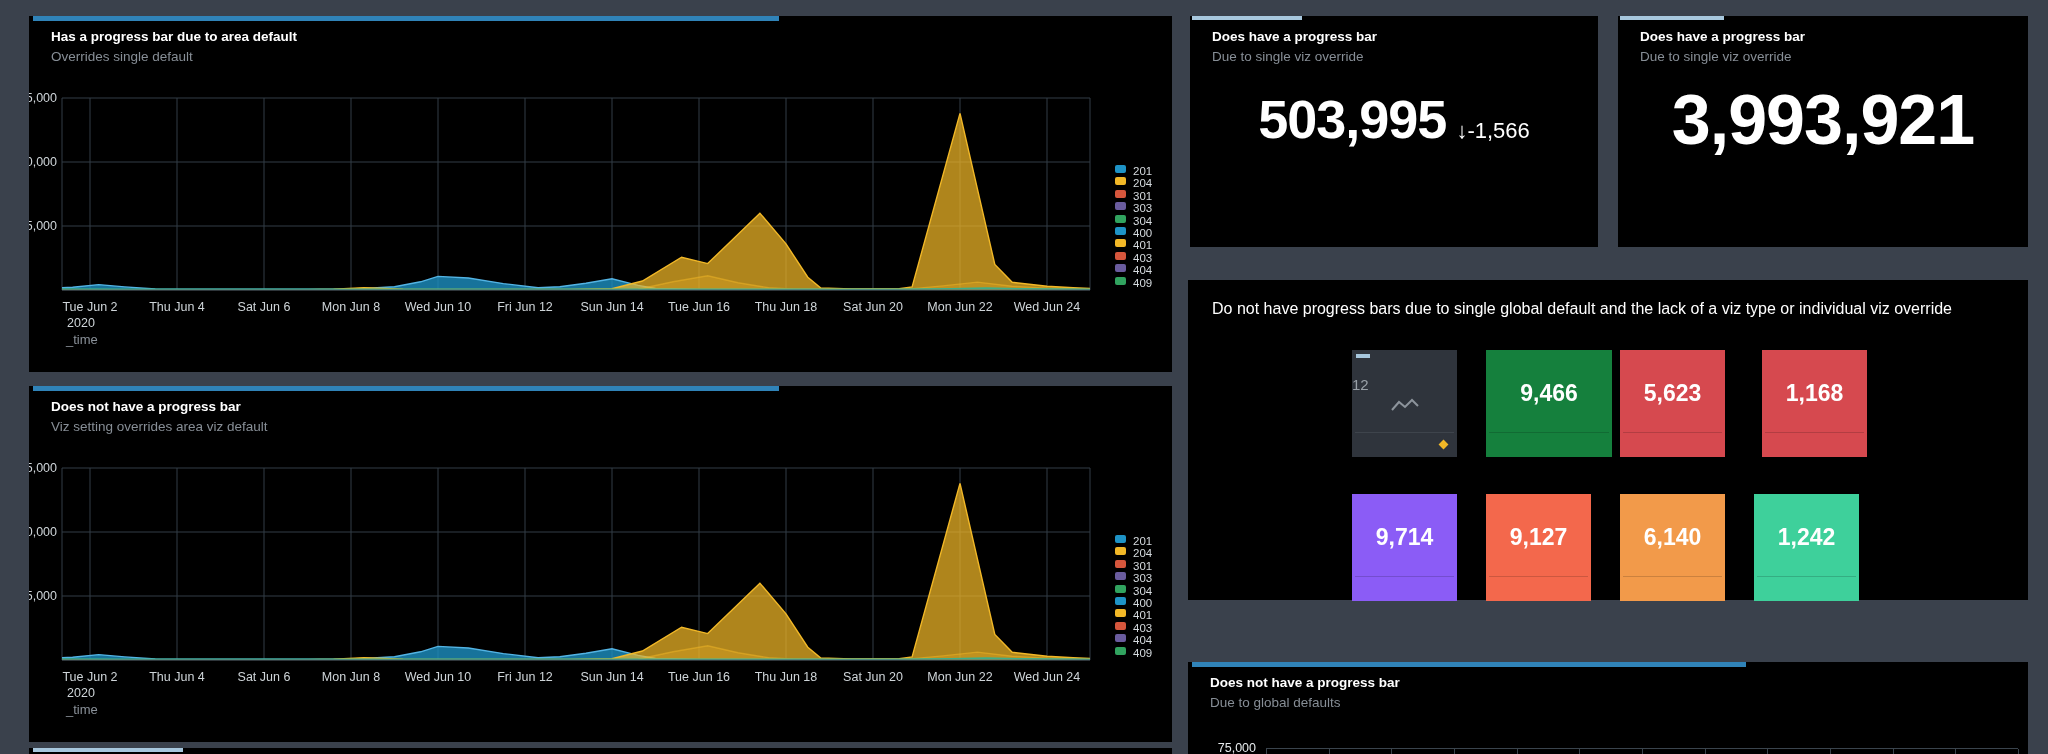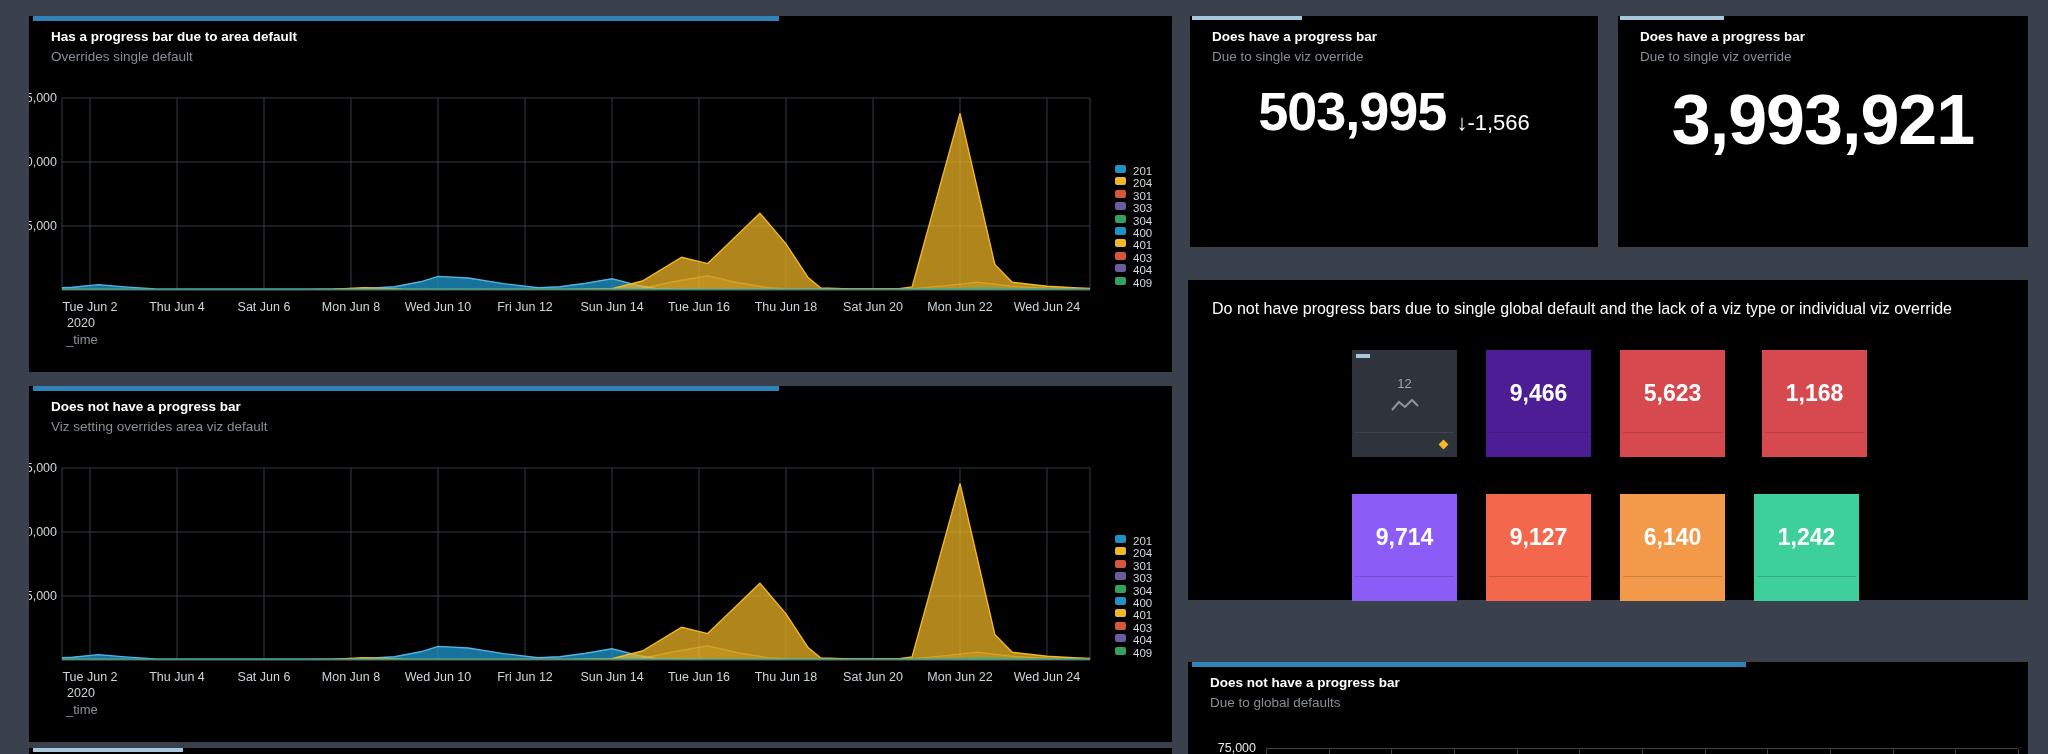--- a/index.html
+++ b/index.html
@@ -10,30 +10,30 @@
   .pbar.dark{background:#3083b8;}
   .pbar.pale{background:#a7c7dd;height:4px;}
   .ptitle{position:absolute;left:22px;top:13px;font-size:13.5px;font-weight:bold;color:#ffffff;white-space:nowrap;}
   .psub{position:absolute;left:22px;top:33px;font-size:13.5px;color:#878e96;white-space:nowrap;}
   .areachart{position:absolute;left:0;top:0;}
   .legend{position:absolute;left:1086px;top:149px;}
   .lrow{display:flex;align-items:flex-start;height:12.4px;}
   .lsw{width:11px;height:8px;border-radius:2px;margin-right:7px;flex:none;}
   .llab{font-size:11.5px;color:#d5dade;line-height:12.4px;}
   .sv-body{position:absolute;left:0;right:0;top:64px;bottom:8px;display:flex;align-items:baseline;justify-content:center;gap:10px;}
-  .num-a{font-size:54px;font-weight:bold;color:#fff;letter-spacing:-1px;}
+  .num-a{font-size:54px;font-weight:bold;color:#fff;letter-spacing:-1px;margin-top:8px;}
   .num-b{font-size:70px;font-weight:bold;color:#fff;letter-spacing:-1px;}
   .trend{font-size:22px;color:#fff;}
   .gridtitle{position:absolute;left:24px;top:20px;font-size:16px;color:#fff;white-space:nowrap;}
   .tile{position:absolute;width:105px;height:107px;}
   .tile-val{position:absolute;left:0;right:0;top:30px;text-align:center;font-size:23px;font-weight:bold;color:#fff;}
   .tile-divider{position:absolute;left:3px;right:3px;top:82px;height:1px;background:rgba(0,0,0,0.16);}
   .tile.dark .tile-divider{background:#3e444c;}
   .minibar{position:absolute;left:4px;top:4px;width:14px;height:4px;background:#a7c7dd;}
-  .tile-badge{position:absolute;left:0;right:0;top:26px;text-align:center;font-size:13px;color:#9aa1a8;}
+  .tile-badge{position:absolute;left:0;right:0;top:26px;text-align:left;font-size:15px;color:#9aa1a8;}
   .spark{position:absolute;left:50%;margin-left:-14px;top:47px;}
   .diamond{position:absolute;right:10px;bottom:9px;width:7px;height:7px;background:#f2b827;transform:rotate(45deg);}
   .mini-ylab{position:absolute;left:8px;top:79px;width:60px;text-align:right;font-size:12.5px;color:#e6eaec;}
   .mini-axis{position:absolute;left:78px;right:10px;top:86px;bottom:0;border-top:1px solid #3a444d;}
   .stub{position:absolute;top:0;bottom:0;width:1px;background:#3a444d;}
 </style>
 </head>
 <body>
 
 <div class="screen">
@@ -263,21 +263,21 @@
     <div class="tile dark" style="left: 164px; top: 70px; background: rgb(47, 52, 60);">
       <div class="minibar"></div>
       <div class="tile-badge">12</div>
       <svg class="spark" width="28" height="16">
         <polyline points="1,13 8,5 14,10 21,3 27,9" fill="none" stroke="#8d949c" stroke-width="2"></polyline>
       </svg>
       <div class="tile-divider"></div>
       <div class="diamond"></div>
     </div>
 
-    <div class="tile" style="left: 298px; top: 70px; background: #4c1d95;">
+    <div class="tile" style="left: 298px; top: 70px; background: #15803d; padding-left: 21px;">
       <div class="tile-val">9,466</div>
       <div class="tile-divider"></div>
     </div>
     <div class="tile" style="left: 432px; top: 70px; background: rgb(214, 73, 79);">
       <div class="tile-val">5,623</div>
       <div class="tile-divider"></div>
     </div>
     <div class="tile" style="left: 566px; top: 70px; background: rgb(214, 73, 79); margin-left: 8px;">
       <div class="tile-val">1,168</div>
       <div class="tile-divider"></div>

